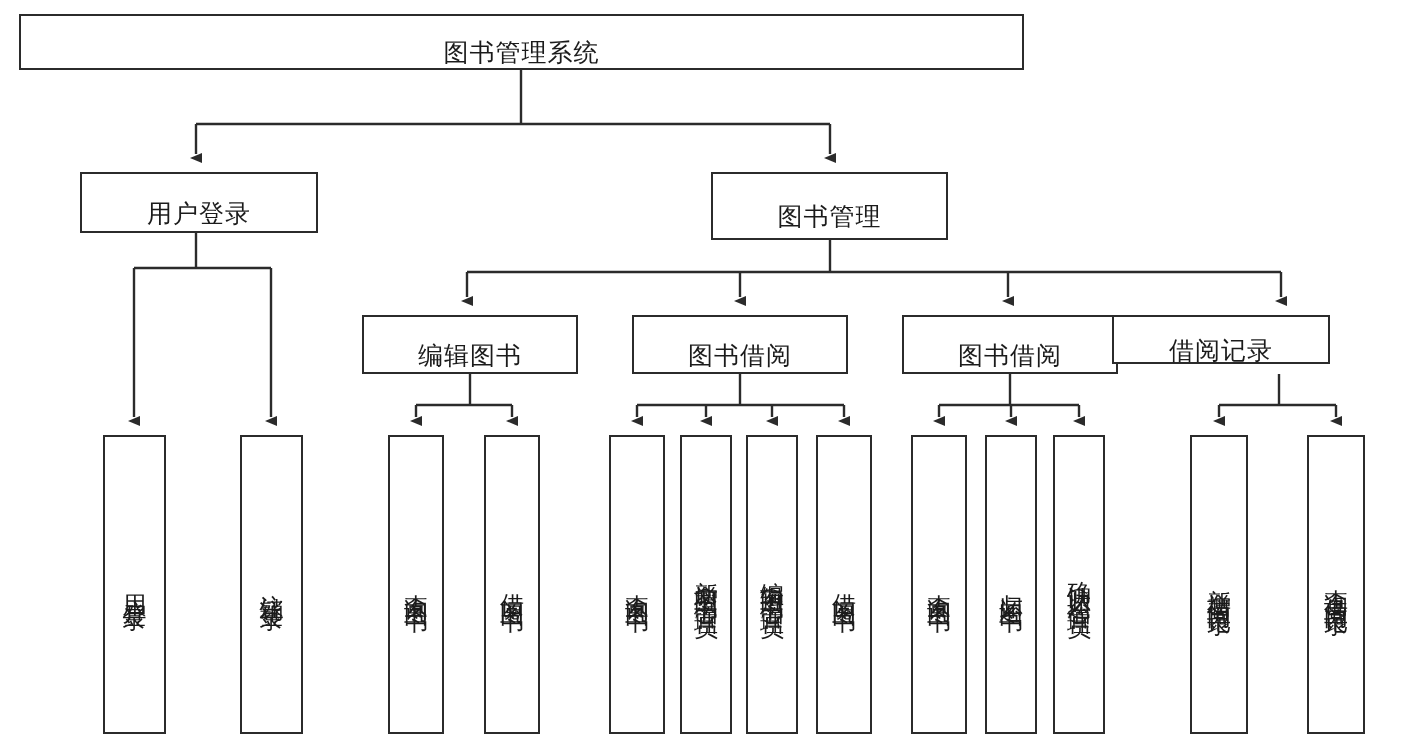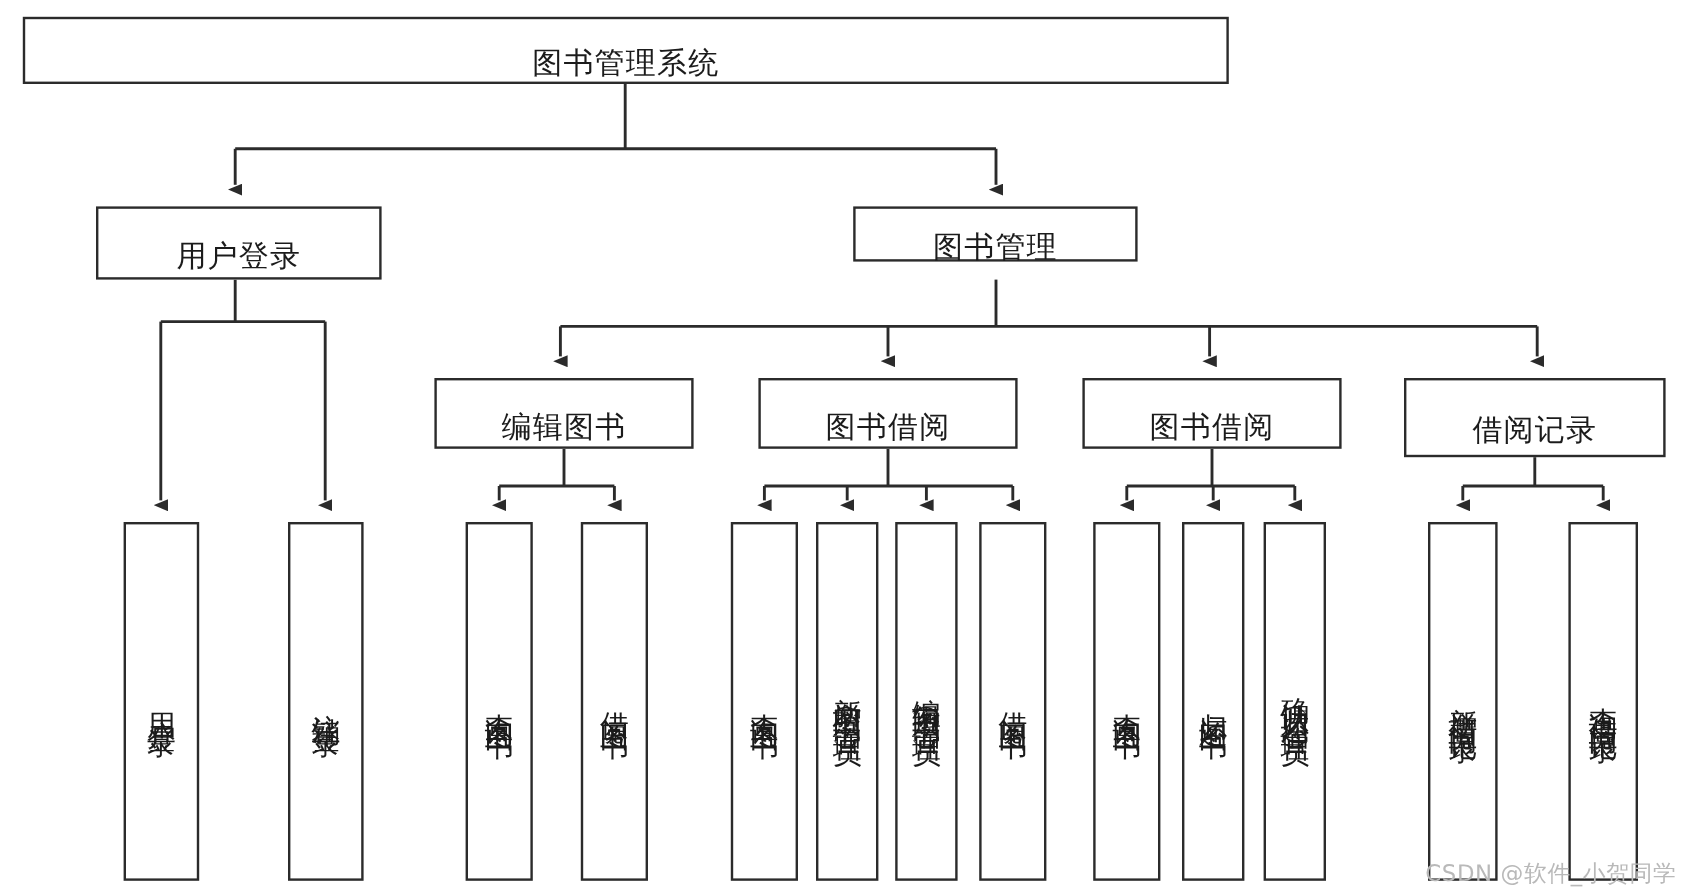--- a/index.html
+++ b/index.html
@@ -122,34 +122,34 @@
     </g>
   </svg>
 
   <div class="node horiz" style="left:19px; top:14px; width:1005px; height:56px;">
     <span class="htext">图书管理系统</span>
   </div>
 
   <div class="node horiz" style="left:80px; top:172px; width:238px; height:61px;">
     <span class="htext">用户登录</span>
   </div>
-  <div class="node horiz" style="left:711px; top:172px; width:237px; height:46px;">
+  <div class="node horiz" style="left:711px; top:172px; width:237px; height:68px;">
     <span class="htext">图书管理</span>
   </div>
 
   <div class="node horiz" style="left:362px; top:315px; width:216px; height:59px;">
     <span class="htext">编辑图书</span>
   </div>
   <div class="node horiz" style="left:632px; top:315px; width:216px; height:59px;">
     <span class="htext">图书借阅</span>
   </div>
   <div class="node horiz" style="left:902px; top:315px; width:216px; height:59px;">
     <span class="htext">图书借阅</span>
   </div>
-  <div class="node horiz" style="left:1170px; top:315px; width:218px; height:66px;">
+  <div class="node horiz" style="left:1112px; top:315px; width:218px; height:49px;">
     <span class="htext">借阅记录</span>
   </div>
 
   <div class="node vert" style="left:103px; top:435px; width:63px; height:299px;">
     <span class="vtext">用户登录</span>
   </div>
   <div class="node vert" style="left:240px; top:435px; width:63px; height:299px;">
     <span class="vtext">注销登录</span>
   </div>
 
@@ -183,15 +183,14 @@
     <span class="vtext">确认归还（管理员）</span>
   </div>
 
   <div class="node vert" style="left:1190px; top:435px; width:58px; height:299px;">
     <span class="vtext">新增借阅记录</span>
   </div>
   <div class="node vert" style="left:1307px; top:435px; width:58px; height:299px;">
     <span class="vtext">查询借阅记录</span>
   </div>
 
-  <div id="watermark">CSDN @软件_小贺同学</div>
 
 </div>
 
 </body></html>

